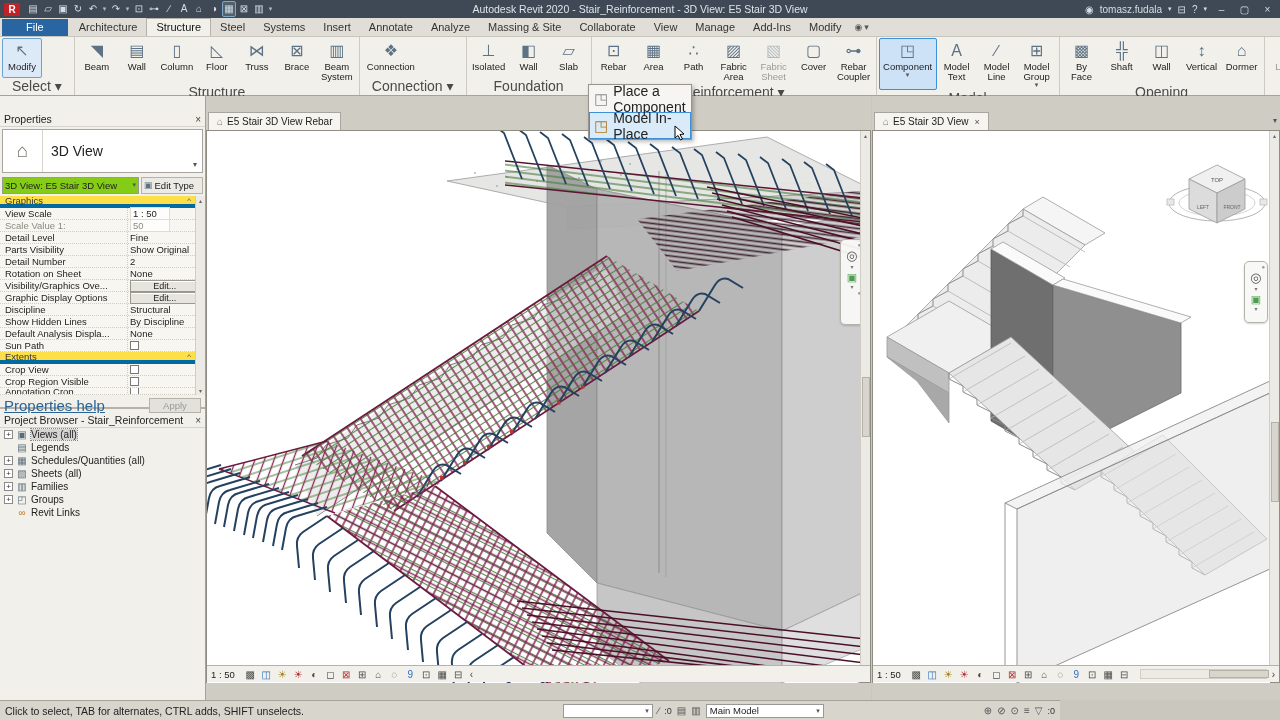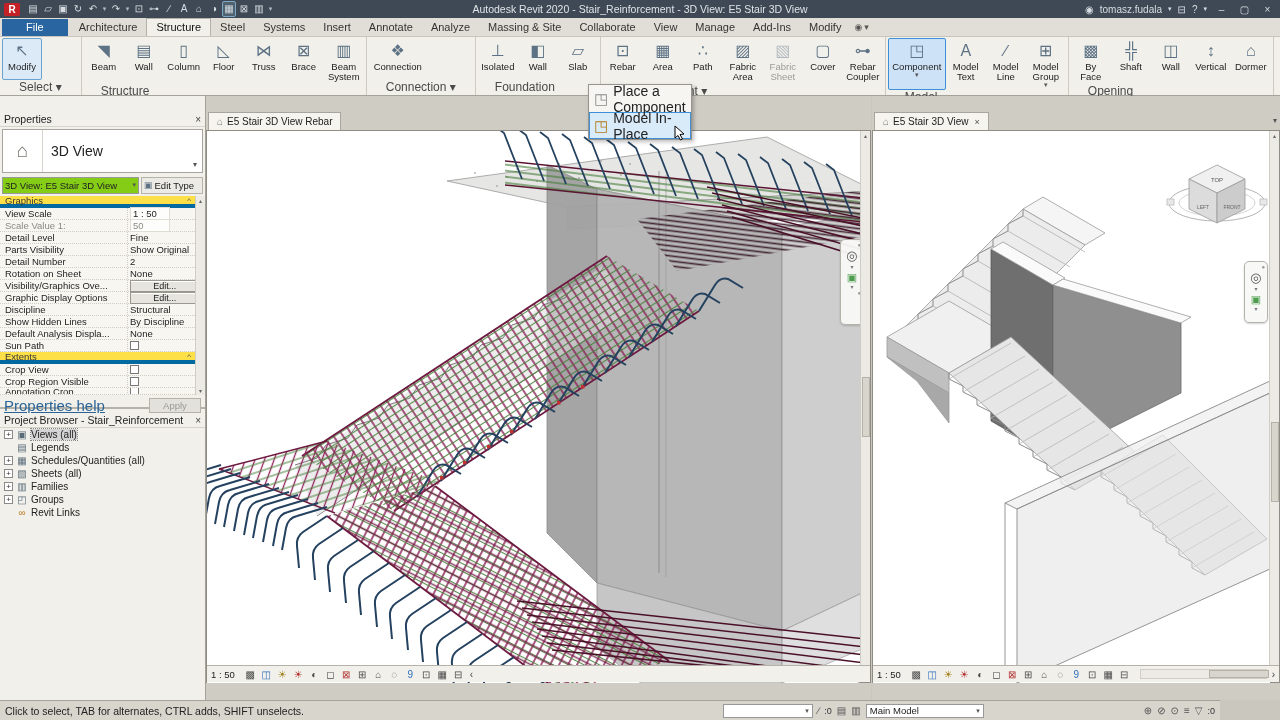--- a/index.html
+++ b/index.html
@@ -19,21 +19,21 @@
 
 #tabrow{left:0;top:18px;width:1280px;height:19px;background:#e0ded6;display:flex;align-items:flex-end;padding-left:2px;border-bottom:1px solid #c8c5bd}
 .rtab{padding:2px 9px 3px;font-size:11px;color:#333;white-space:nowrap}
 .rtab.file{background:#2965a0;color:#fff;margin-right:2px;padding:2px 24px 3px}
 .rtab.active{background:#f1f0ea;border:1px solid #b5b2a9;border-bottom:none;color:#111}
 #tabrow .tabend{margin-left:4px;font-size:9px;color:#555;display:flex;gap:2px;align-items:center;padding-bottom:4px}
 
 #ribbon{left:0;top:37px;width:1280px;height:59px;background:#f1f0ea;border-bottom:1px solid #a5a29a;display:flex}
 .rpanel{display:flex;flex-direction:column;border-right:1px solid #cdcac2;height:100%}
 .pbtns{display:flex;flex:1;align-items:stretch;padding:1px 2px 0}
-.plabel{font-size:12px;color:#4a4a4a;text-align:left;padding:0 19px 1px;white-space:nowrap}
+.plabel{font-size:14px;color:#4a4a4a;text-align:center;padding:0 12px 1px;white-space:nowrap}
 .rbtn{min-width:40px;padding:1px 2px;display:flex;flex-direction:column;align-items:center;justify-content:flex-start;border:1px solid transparent;border-radius:2px}
 .rbtn .rico{font-size:16px;line-height:22px;height:22px;color:#5d7285}
 .rbtn .rlbl{font-size:9.5px;line-height:10px;text-align:center;color:#222;white-space:pre-line}
 .rbtn .rsub{font-size:7px;color:#555;line-height:6px}
 .rbtn.selected{background:#dceaf8;border-color:#6ba3d0}
 .rbtn.active{background:#cde2f6;border-color:#3d8fd6}
 .rbtn.disabled{opacity:.42}
 .rbtn.wide{min-width:58px}
 
 #comp-menu{left:588px;top:84px;width:104px;background:#f6f5f1;border:1px solid #97948d;box-shadow:2px 2px 4px rgba(0,0,0,.25);z-index:60}
@@ -107,21 +107,21 @@
 .navbar .dd{font-size:6px;color:#777;line-height:6px}
 
 .vcbar{position:absolute;left:0;bottom:0;width:100%;height:17px;background:#f1f0ea;border-top:1px solid #b5b2a9;display:flex;align-items:center;padding:0 4px;gap:3px}
 .vcbar .scale{font-size:9.5px;color:#222;margin-right:6px;white-space:nowrap}
 .vcbar .vcico{font-size:10px;color:#4a4a4a;width:13px;text-align:center;line-height:15px}
 .vcbar .vcico.b{color:#2f6fc0}.vcbar .vcico.y{color:#a08018}.vcbar .vcico.r{color:#b03030}
 .vcbar .arrowl{font-size:10px;color:#444;margin-left:2px}
 .hscroll{flex:1;height:10px;background:#eceae4;border:1px solid #d0cdc5;position:relative;margin-left:6px}
 .hthumb{position:absolute;left:55%;top:0;width:60px;height:8px;background:#d8d5cd;border:1px solid #b5b2a9}
 
-#statusbar{left:0;top:700px;width:1220px;height:20px;background:#d8d5cd;border-top:1px solid #a5a29a;display:flex;align-items:center;padding:0 5px;font-size:10.5px;color:#222;gap:5px}
+#statusbar{left:0;top:700px;width:1060px;height:20px;background:#d8d5cd;border-top:1px solid #a5a29a;display:flex;align-items:center;padding:0 5px;font-size:10.5px;color:#222;gap:5px}
 #sb-right{margin-left:auto;display:flex;align-items:center;gap:5px}
 .sb-combo{height:14px;background:#fff;border:1px solid #999;display:flex;align-items:center;font-size:9.5px;padding:0 3px;gap:4px}
 .sb-combo .carr{font-size:7px;color:#555}
 .sb-ico{font-size:10px;color:#555}
 .sb-count{font-size:9px;color:#333}
 #sb-gap{width:150px}
 </style>
 </head>
 <body>
 

